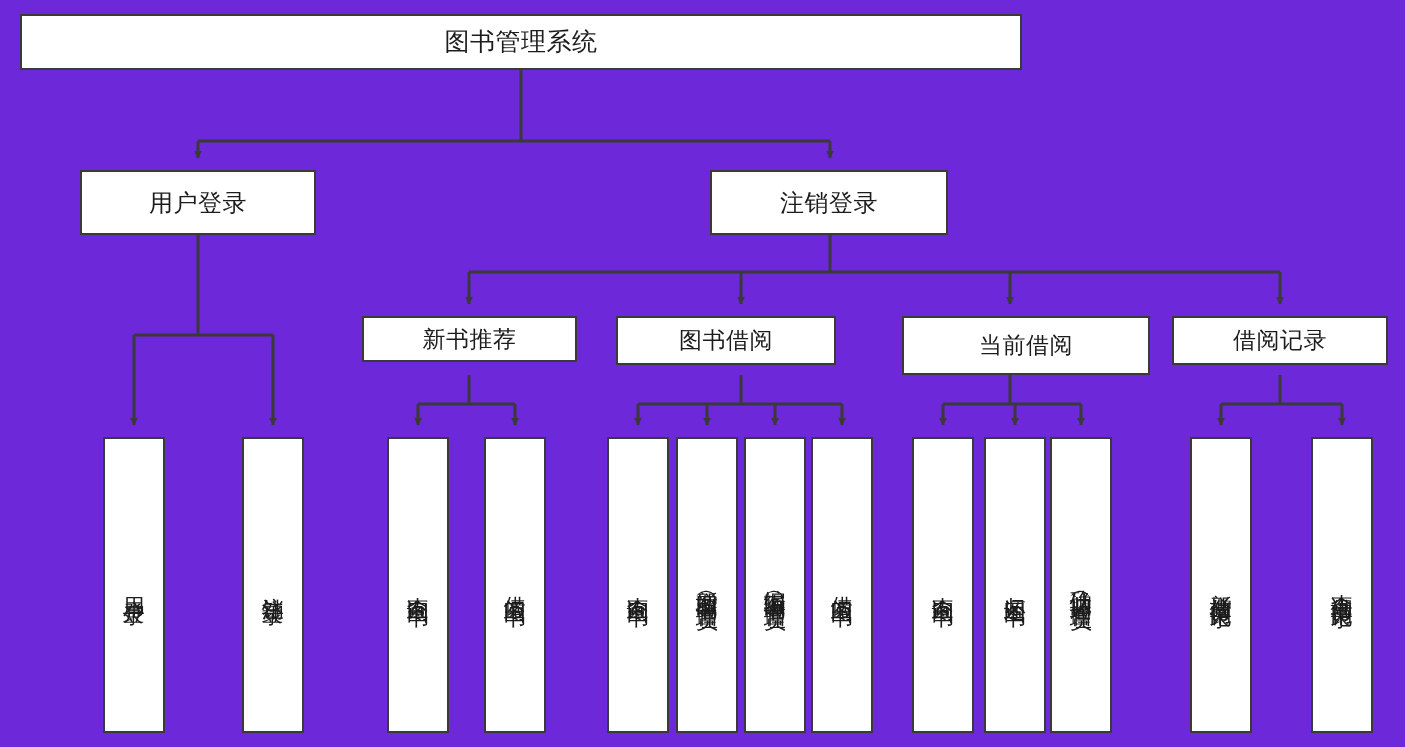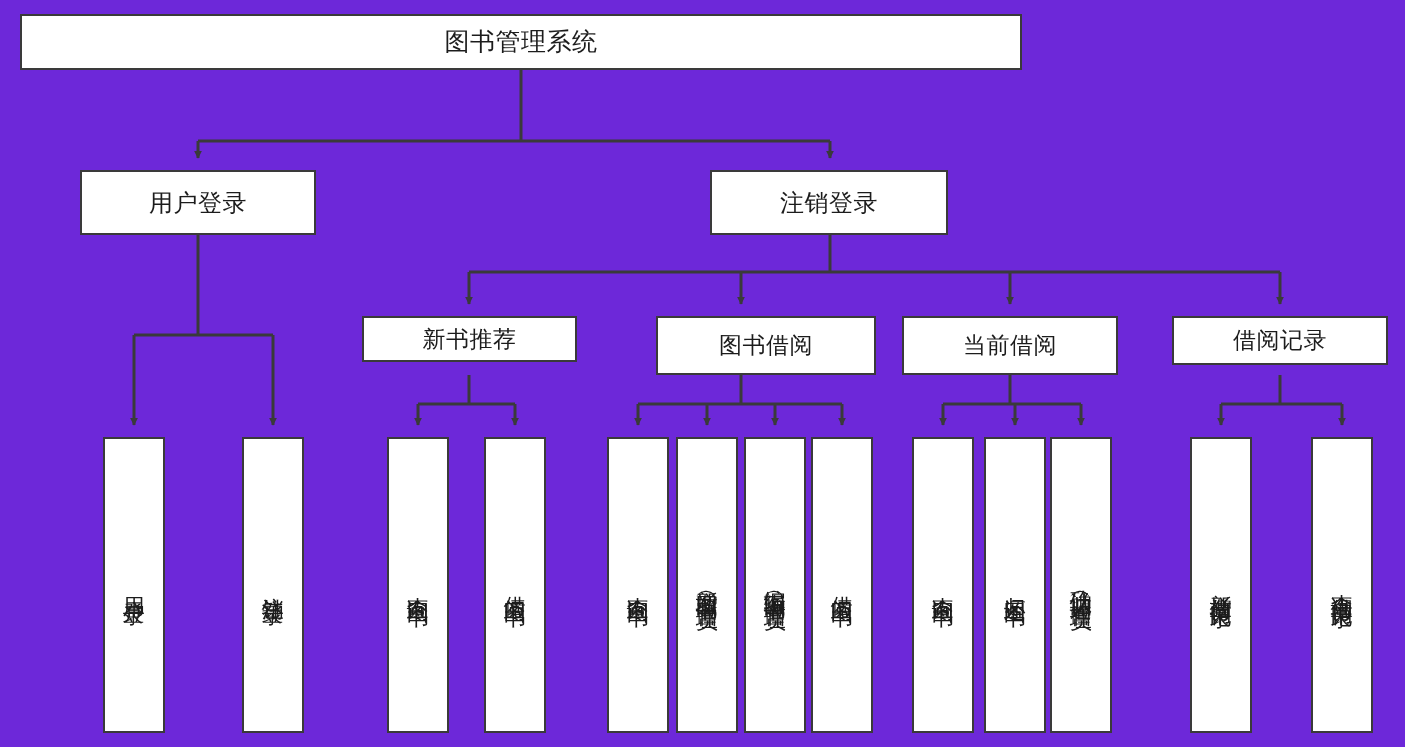--- a/index.html
+++ b/index.html
@@ -132,24 +132,24 @@
   <div class="node level2" id="node-l2-0" style="left: 80px; top: 170px; width: 236px; height: 65px;">
     <span class="node-label">用户登录</span>
   </div>
   <div class="node level2" id="node-l2-1" style="left: 710px; top: 170px; width: 238px; height: 65px;">
     <span class="node-label">注销登录</span>
   </div>
 
   <div class="node level3" id="node-l3-0" style="left: 362px; top: 316px; width: 215px; height: 46px;">
     <span class="node-label">新书推荐</span>
   </div>
-  <div class="node level3" id="node-l3-1" style="left: 656px; top: 316px; width: 220px; height: 59px;">
+  <div class="node level3" id="node-l3-1" style="left: 616px; top: 316px; width: 220px; height: 49px;">
     <span class="node-label">图书借阅</span>
   </div>
-  <div class="node level3" id="node-l3-2" style="left: 902px; top: 316px; width: 216px; height: 59px;">
+  <div class="node level3" id="node-l3-2" style="left: 902px; top: 316px; width: 248px; height: 59px;">
     <span class="node-label">当前借阅</span>
   </div>
   <div class="node level3" id="node-l3-3" style="left: 1172px; top: 316px; width: 216px; height: 49px;">
     <span class="node-label">借阅记录</span>
   </div>
 
   <div class="node leaf" id="node-leaf-0" style="left: 103px; top: 437px; width: 62px; height: 296px;">
     <span class="node-label">用户登录</span>
   </div>
   <div class="node leaf" id="node-leaf-1" style="left: 242px; top: 437px; width: 62px; height: 296px;">

